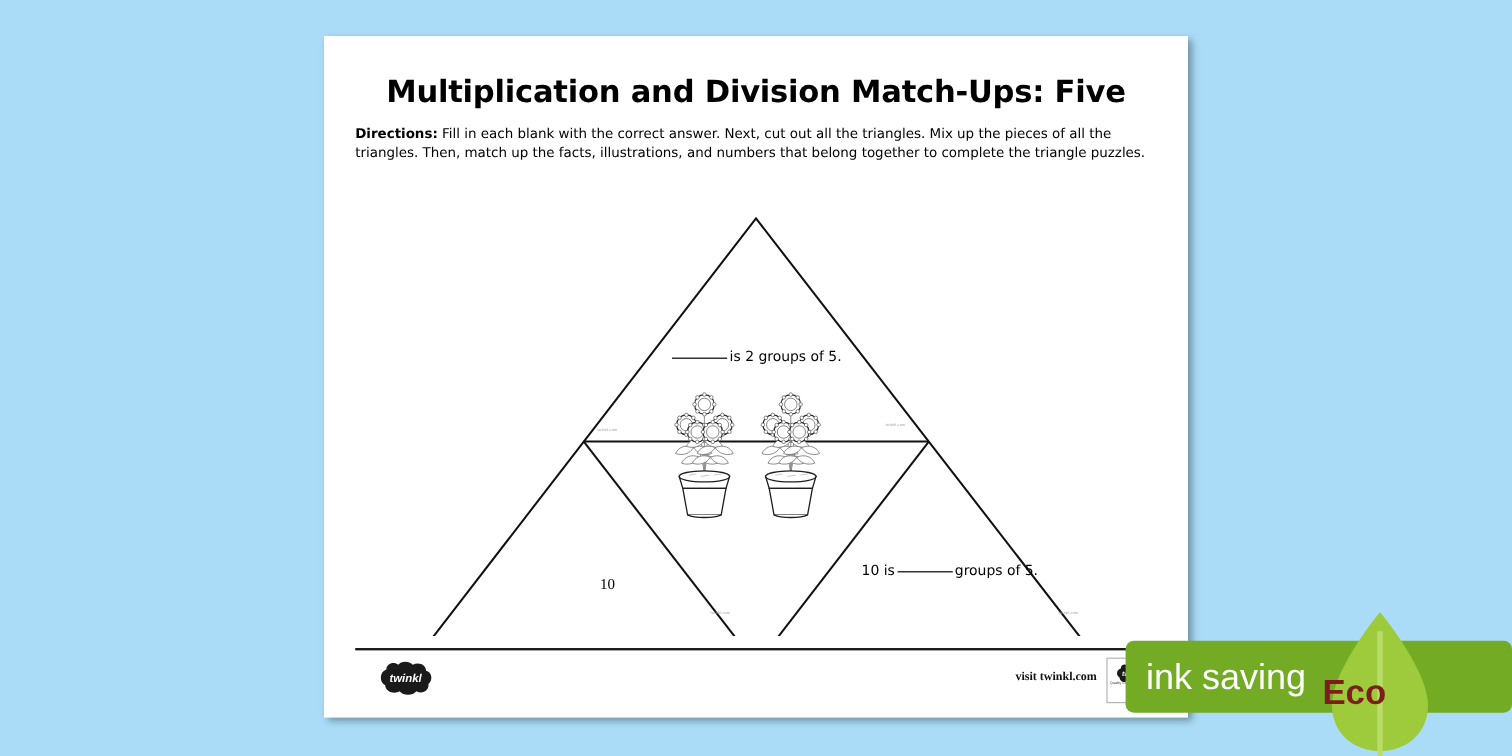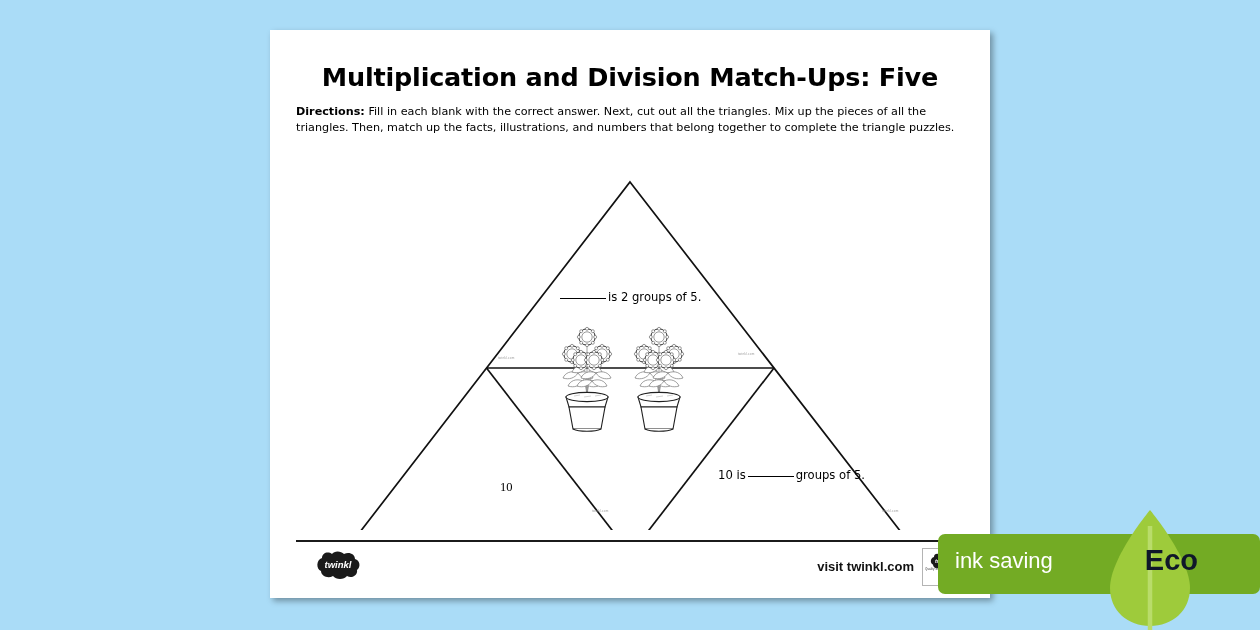--- a/index.html
+++ b/index.html
@@ -150,23 +150,23 @@
     left: 16px;
     top: 10px;
     width: 52px;
     height: 30px;
   }
   #footer-logo svg { display: block; }
   #footer-visit {
     position: absolute;
     right: 54px;
     top: 19px;
-    font-family: Liberation Sans, sans-serif;
+    font-family: Liberation Serif, serif;
     font-weight: bold;
-    font-size: 13px;
+    font-size: 10px;
     color: #111;
     white-space: nowrap;
   }
   #footer-badge {
     position: absolute;
     right: 4px;
     top: 8px;
     width: 40px;
     height: 36px;
     border: 1px solid #b4b4b4;
@@ -211,43 +211,43 @@
     width: 322px;
     height: 60px;
     background: #73ab24;
     border-radius: 7px;
   }
   #eco-label {
     position: absolute;
     left: 17px;
     top: 14px;
     font-family: "Liberation Sans", sans-serif;
-    font-size: 22px;
+    font-size: 30px;
     color: #ffffff;
     letter-spacing: 0px;
     white-space: nowrap;
   }
   #eco-leaf-wrap {
     position: absolute;
     left: 164px;
     top: -28px;
     width: 96px;
     height: 134px;
   }
   #eco-leaf-svg { display: block; width: 96px; height: 134px; }
   #eco-leaf-text {
     position: absolute;
     left: 0;
-    top: 38px;
+    top: 56px;
     width: 96px;
-    text-align: right;
+    text-align: left;
     font-family: "Liberation Sans", sans-serif;
     font-weight: bold;
     font-size: 29px;
-    color: #0f172a;
+    color: #7f1d1d;
   }
 </style>
 </head>
 <body>
 
 <div id="worksheet-page">
   <div id="page-inner">
 
     <div id="directions-block">
       <span id="directions-label">Directions:</span><span> Fill in each blank with the correct answer. Next, cut out all the triangles. Mix up the pieces of all the triangles. Then, match up the facts, illustrations, and numbers that belong together to complete the triangle puzzles.</span>

